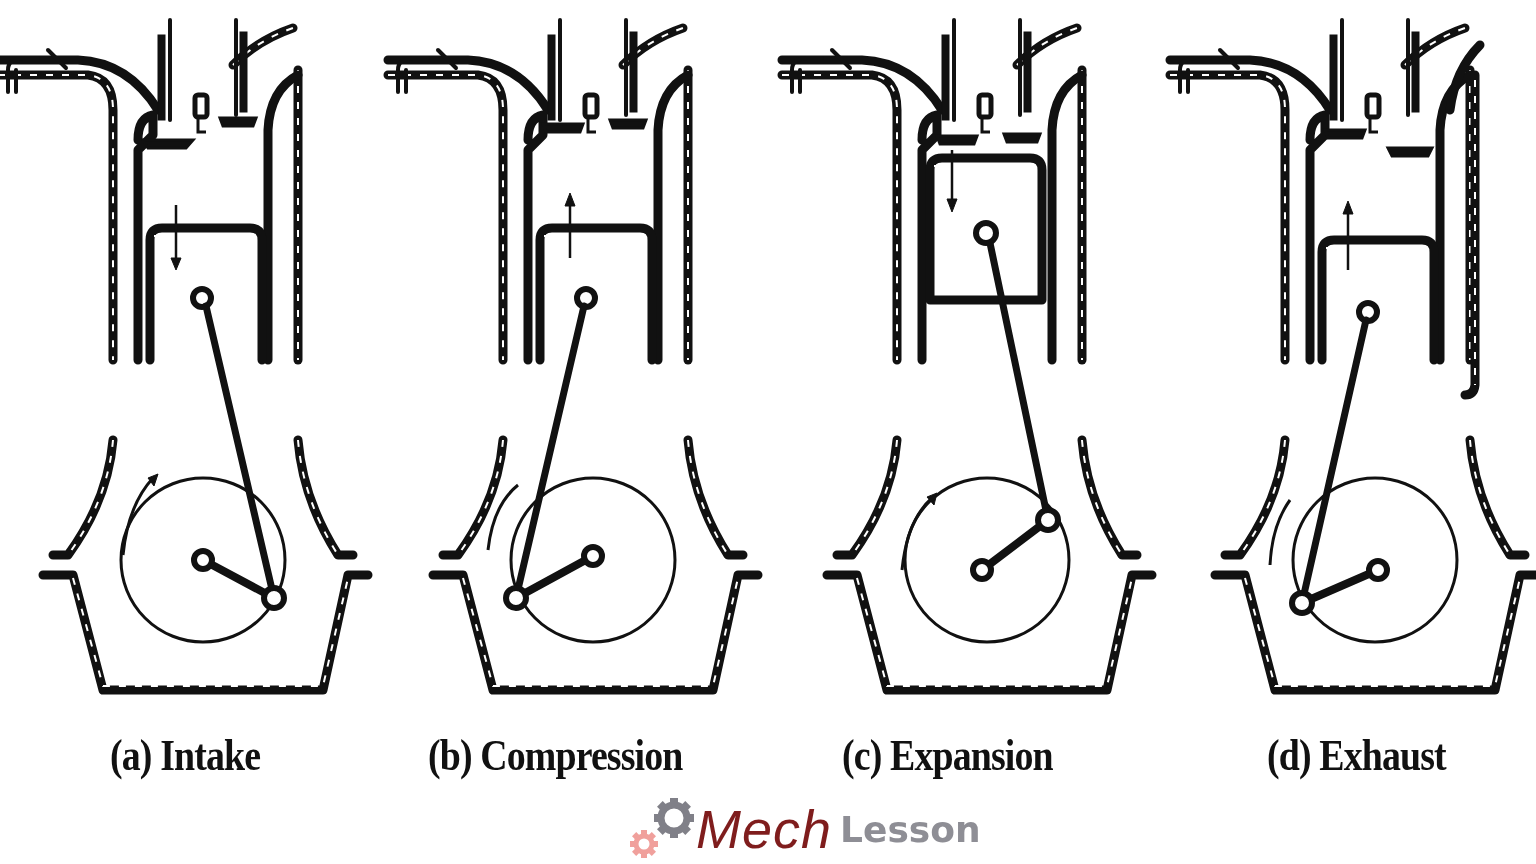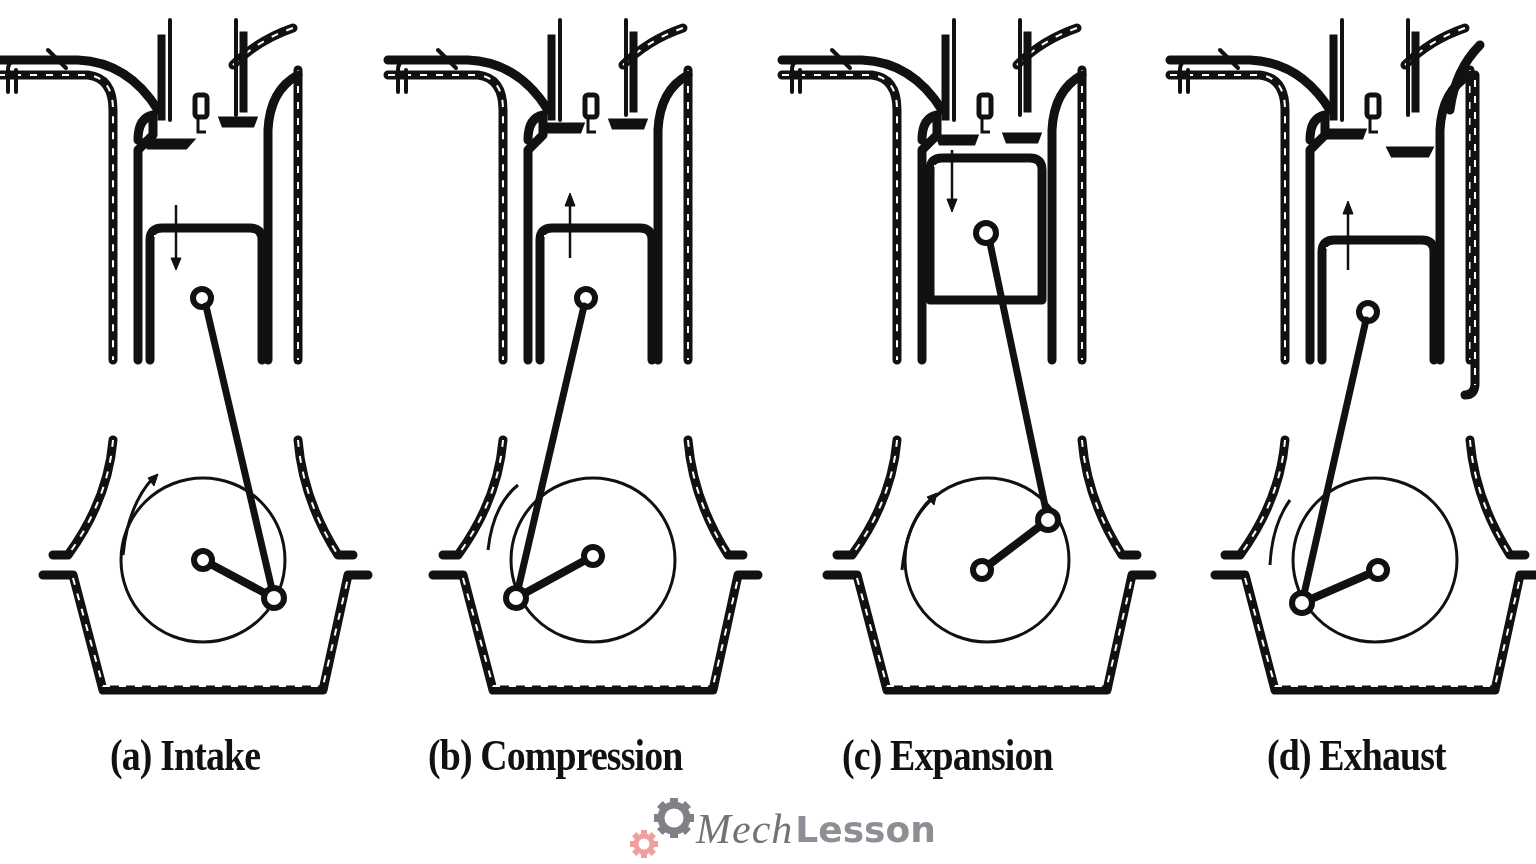--- a/index.html
+++ b/index.html
@@ -83,33 +83,33 @@
     display: flex;
     align-items: center;
   }
   .logo-gears {
     position: relative;
     width: 72px;
     height: 66px;
   }
   .logo-gears svg { position: absolute; left: 0; top: 0; }
   .logo-mech {
-    font-family: Liberation Serif, serif;
+    font-family: Liberation Sans, sans-serif;
     font-style: italic;
-    font-size: 42px;
-    color: #737373;
+    font-size: 54px;
+    color: #7f1d1d;
     margin-left: -4px;
     letter-spacing: 1px;
   }
   .logo-lesson {
     font-family: "DejaVu Sans", "Liberation Sans", sans-serif;
     font-weight: bold;
     font-size: 36px;
     color: #8e8e95;
-    margin-left: 2px;
+    margin-left: 8px;
   }
 </style>
 </head>
 <body>
 
 <div class="stage">
 
   <svg class="diagram" viewBox="0 0 1536 864" xmlns="http://www.w3.org/2000/svg">
     <defs>
 

